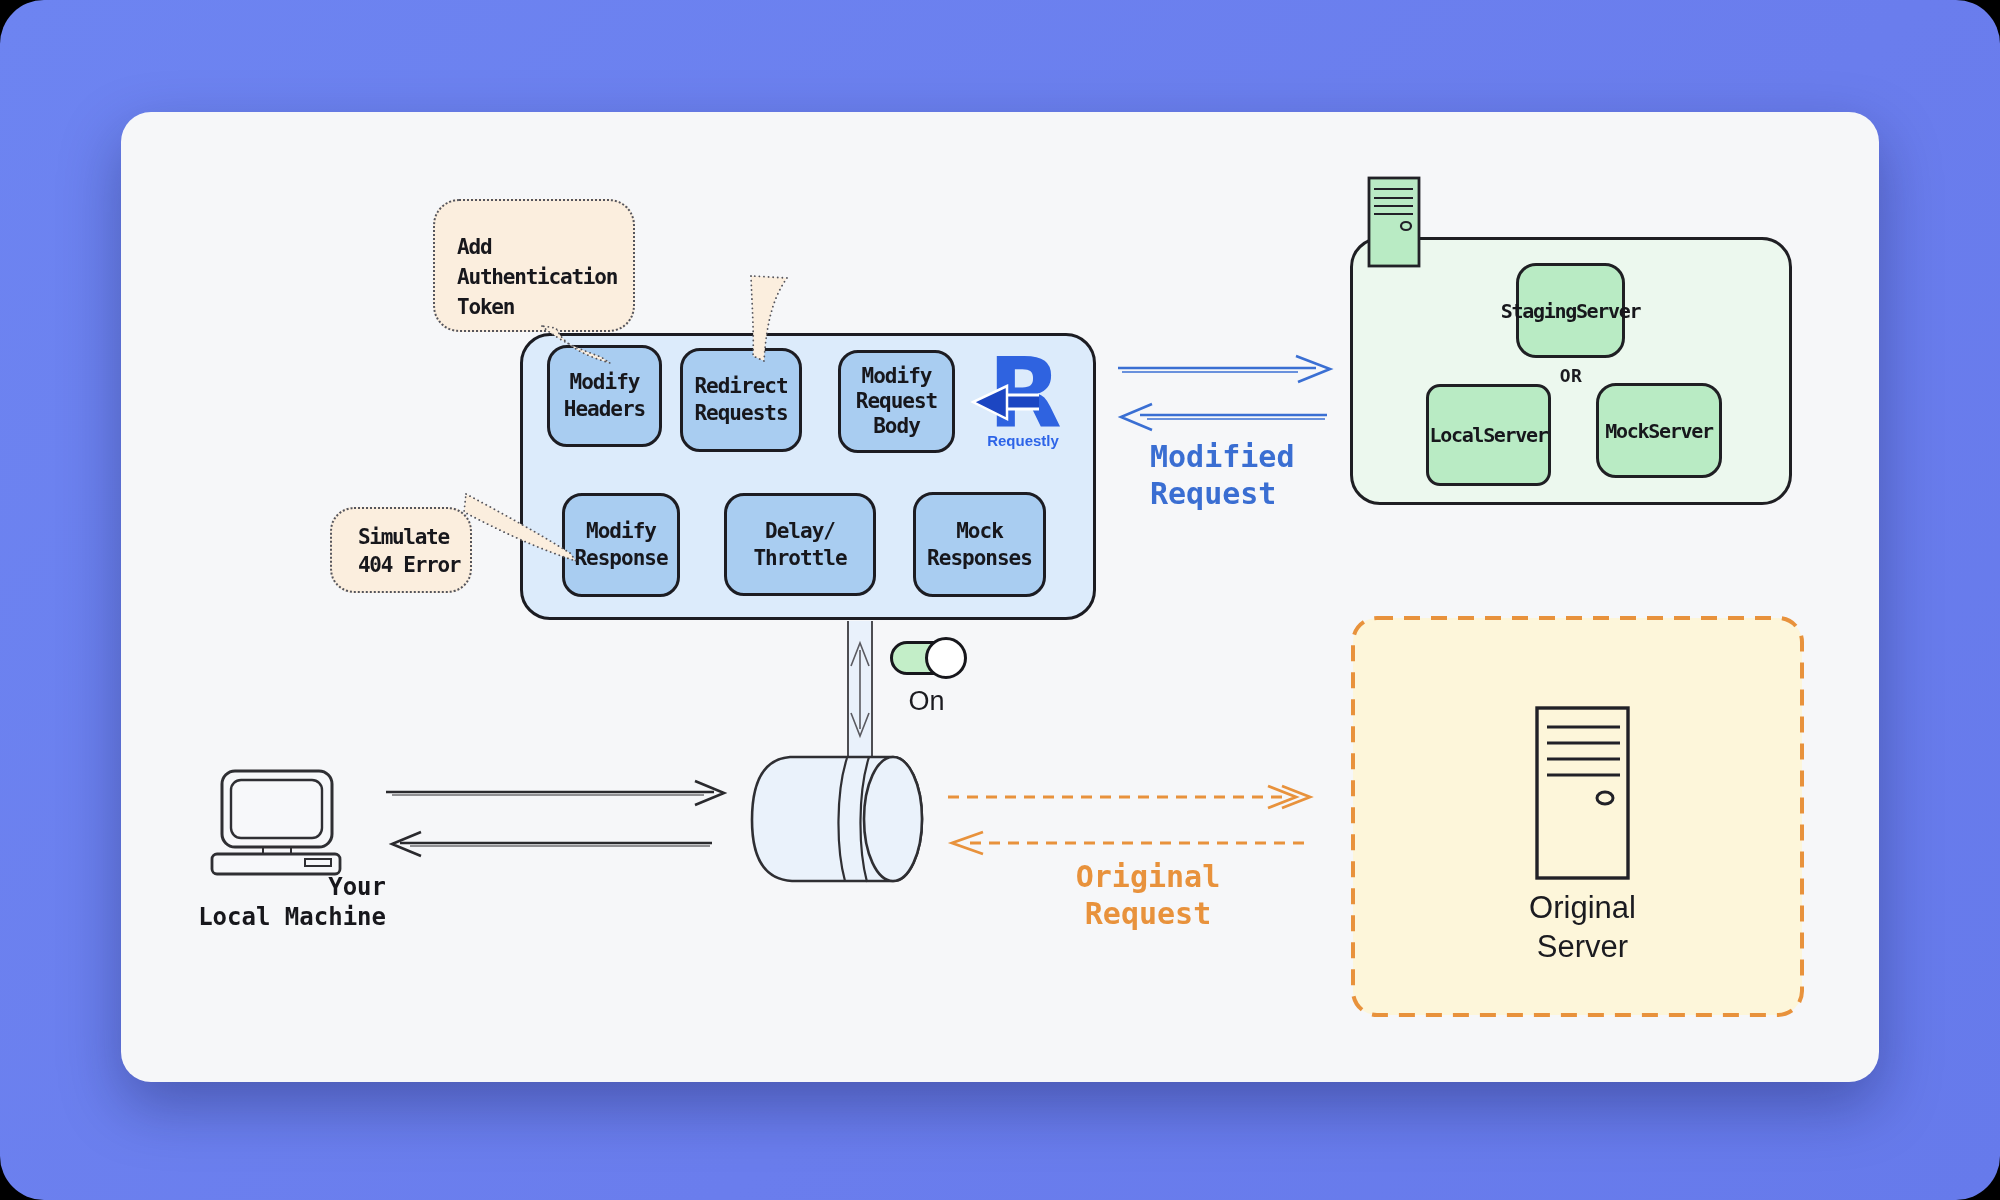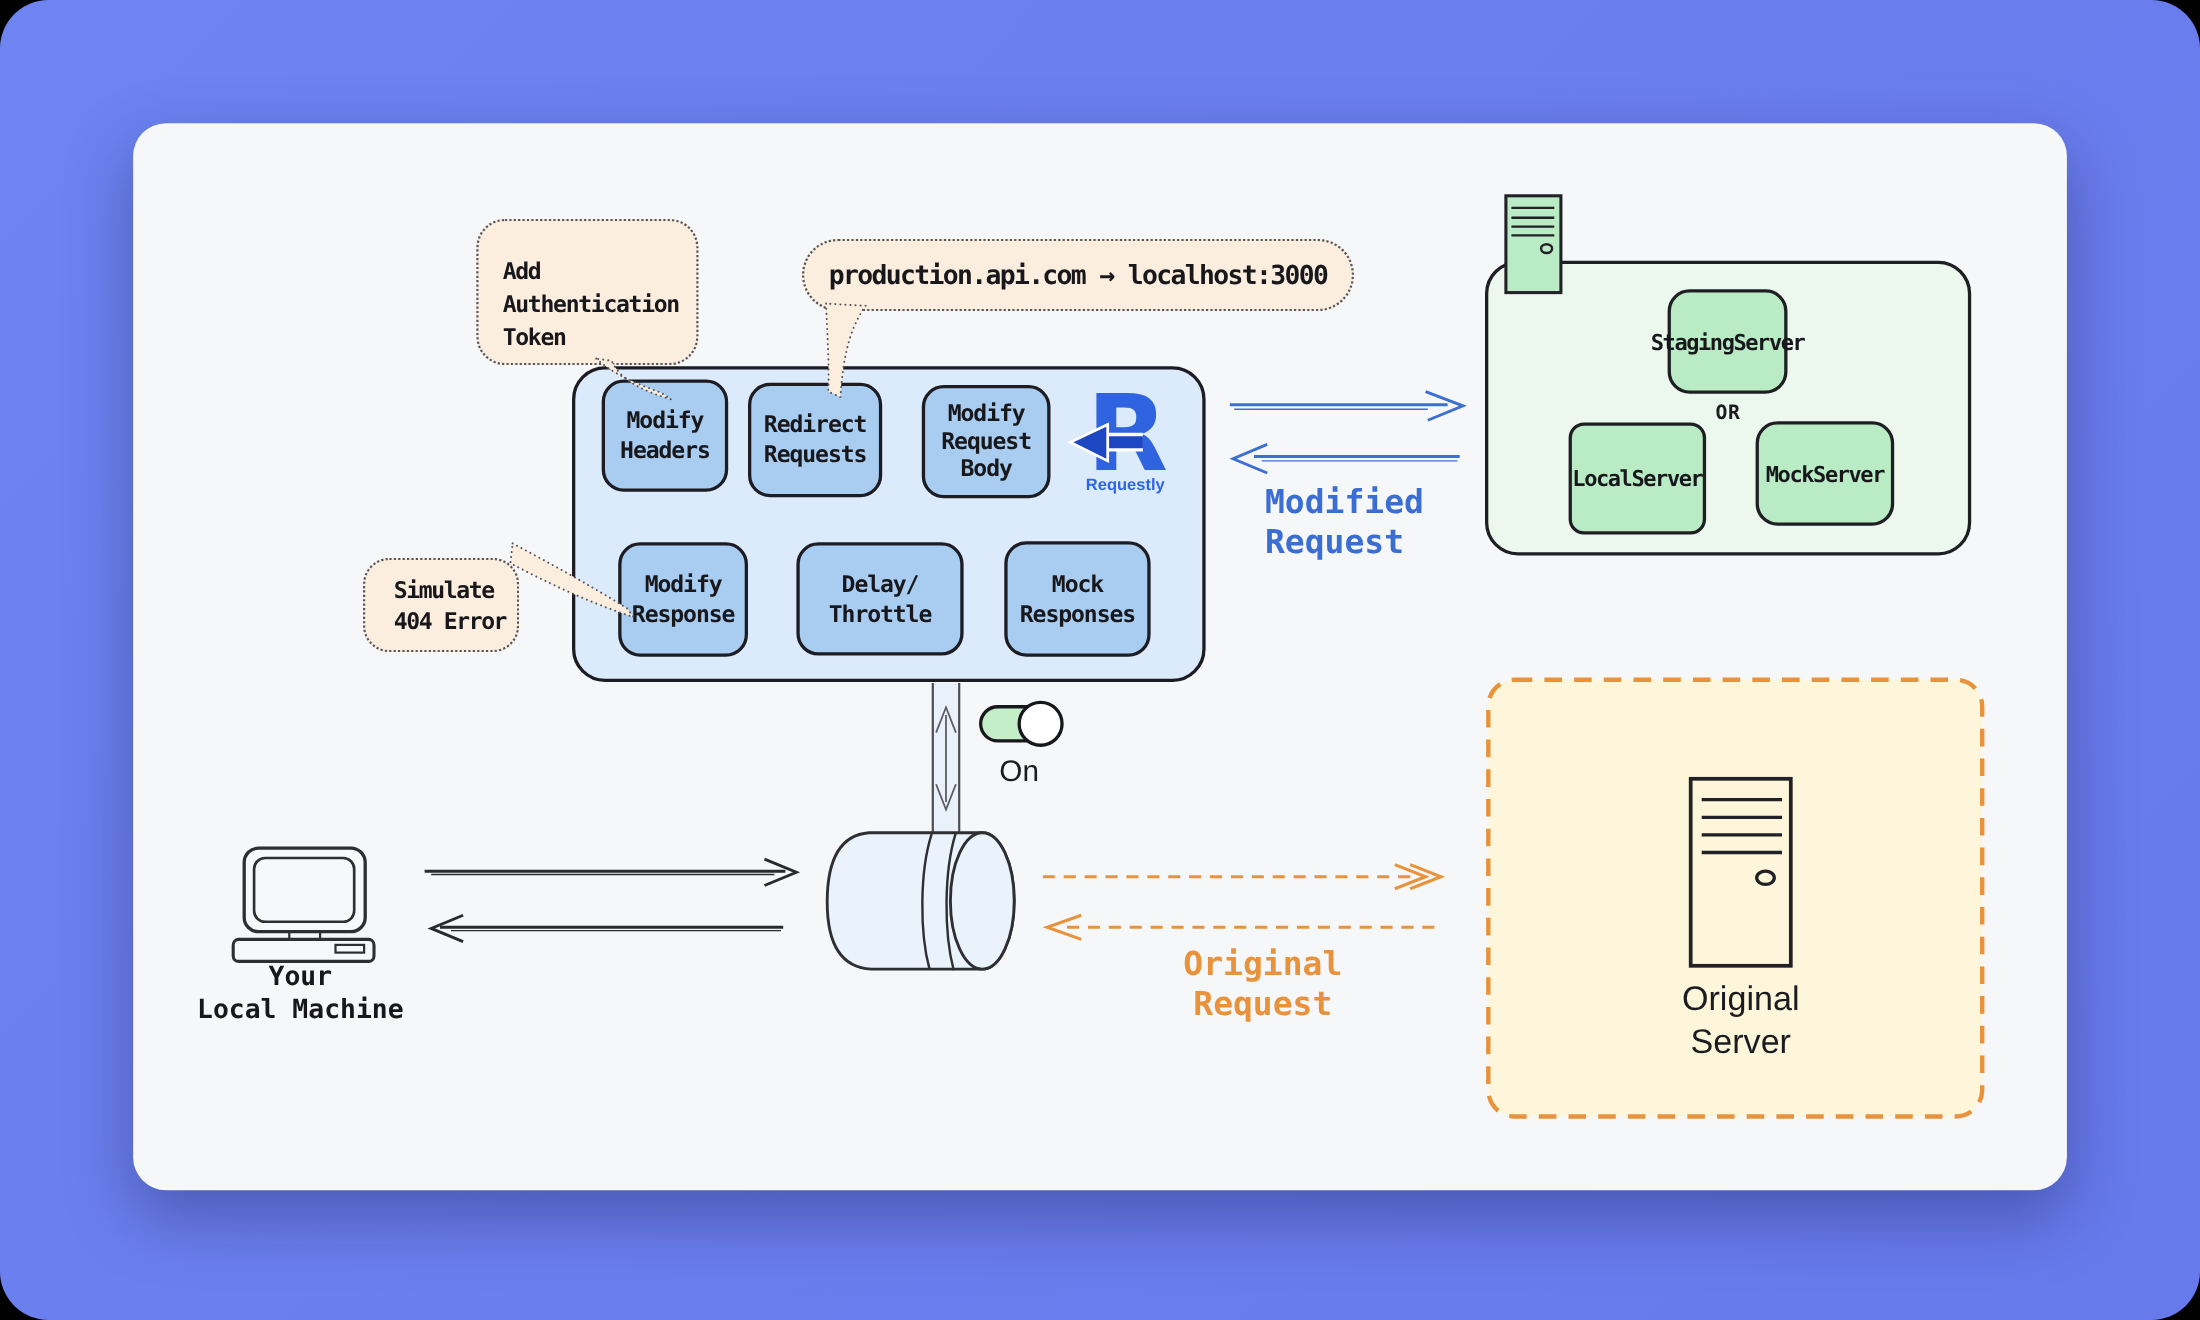--- a/index.html
+++ b/index.html
@@ -43,21 +43,21 @@
   .g-mock{left:1596px;top:383px;width:126px;height:95px;}
   .g-or{left:1536px;top:365px;width:70px;text-align:center;font-size:18px;font-weight:600;color:#1b1b20;letter-spacing:.5px;}
 
   
   .toggle{left:890px;top:641px;width:73px;height:34px;background:#c3eec8;border:3px solid #17171c;border-radius:18px;cursor:pointer;}
   .knob{left:925px;top:637px;width:42px;height:42px;background:#fff;border:3px solid #17171c;border-radius:50%;}
   .on-label{left:890px;top:686px;width:73px;text-align:center;font-family:"Liberation Sans",sans-serif;font-size:27px;color:#1b1b20;}
 
   
   .client-label{left:160px;top:872px;width:226px;text-align:center;font-size:24px;font-weight:600;line-height:30px;color:#17171c;}
-  .client-label .ln{display:block;}
+  .client-label .ln{display:block;text-align:right;}
   .origin-label{left:1475px;top:888px;width:215px;text-align:center;font-family:"Liberation Sans",sans-serif;font-size:31px;line-height:39px;color:#1b1b20;}
   .origin-label .ln{display:block;}
 </style>
 </head>
 <body>
 
 <div class="stage">
   <div class="card"></div>
 
   <svg class="lay under" viewBox="0 0 2000 1200">
@@ -65,23 +65,20 @@
   </svg>
 
   <div class="lay mid">
 
     <div class="abs bubble bubble-auth">
       <span class="ln">Add</span>
       <span class="ln">Authentication</span>
       <span class="ln">Token</span>
     </div>
 
-    <div class="abs bubble bubble-redirect">
-      <span>production.api.com → localhost:3000</span>
-    </div>
 
     <div class="abs bubble bubble-404">
       <span class="ln">Simulate</span>
       <span class="ln">404 Error</span>
     </div>
 
     <div class="abs rq-panel"></div>
 
     <div class="abs feature f-mh">
       <span>Modify</span>

